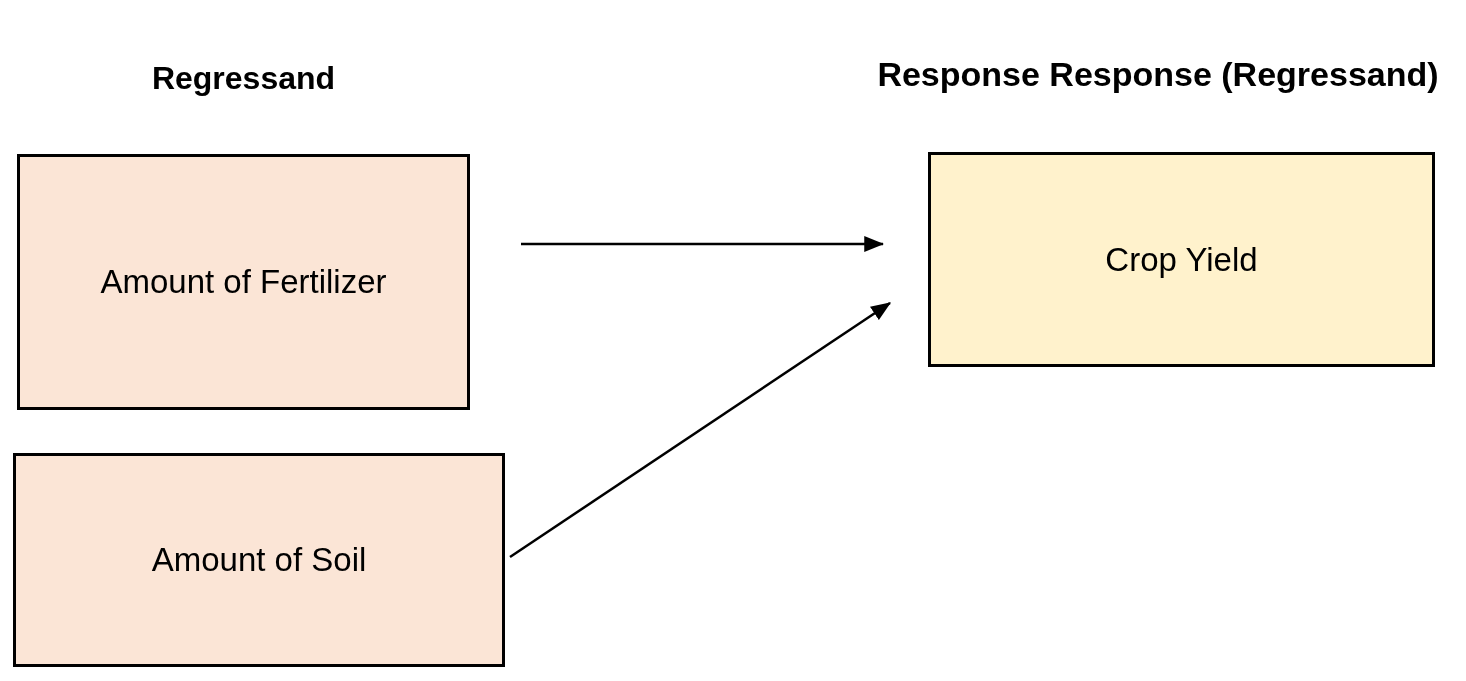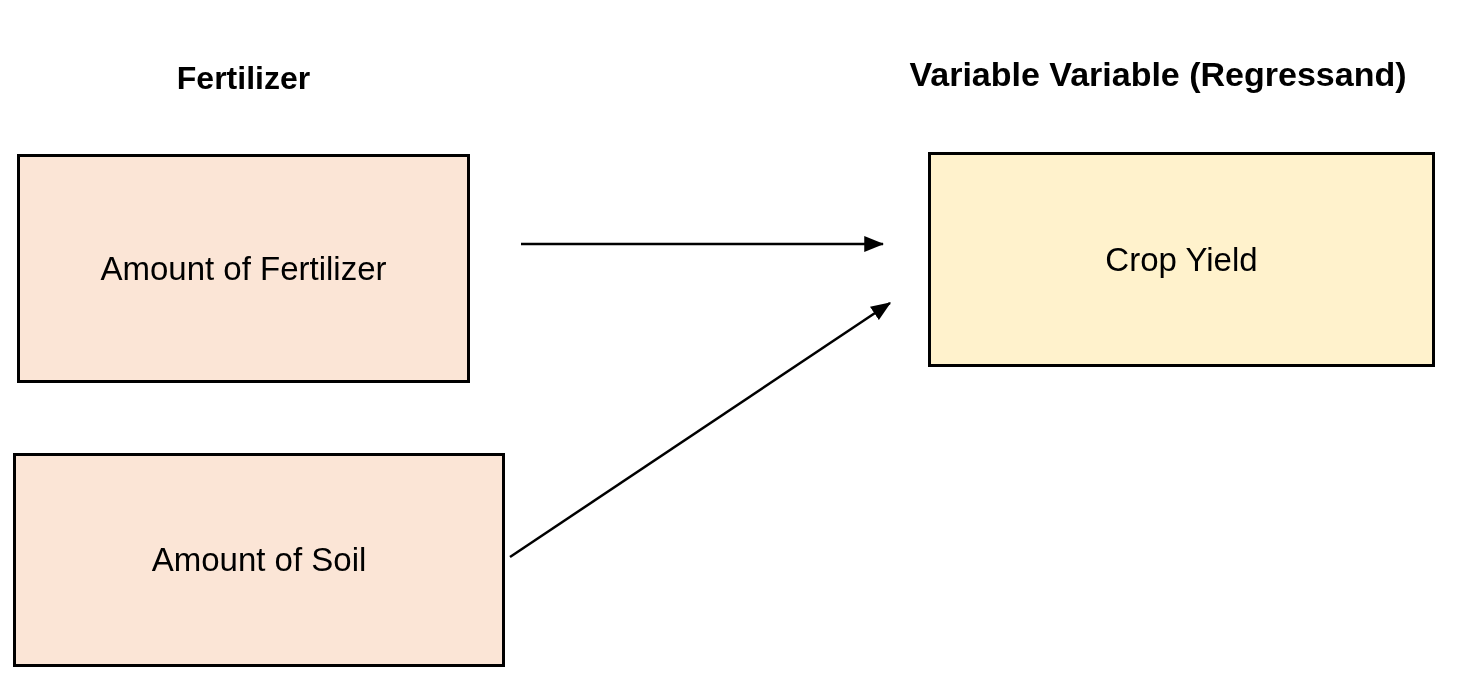--- a/index.html
+++ b/index.html
@@ -43,21 +43,21 @@
     align-items: center;
     justify-content: center;
     text-align: center;
     font-size: 33px;
     color: #000000;
   }
   .node-fertilizer {
     left: 17px;
     top: 154px;
     width: 453px;
-    height: 229px;
+    height: 256px;
   }
   .node-soil {
     left: 13px;
     top: 453px;
     width: 492px;
     height: 214px;
   }
   .node-crop {
     left: 928px;
     top: 152px;
@@ -71,23 +71,23 @@
     width: 1466px;
     height: 681px;
     pointer-events: none;
   }
 </style>
 </head>
 <body>
 
 <div class="canvas">
 
-  <div class="heading heading-left">Fertilizer</div>
+  <div class="heading heading-left">Regressand</div>
 
-  <div class="heading heading-right">Variable Variable (Regressand)</div>
+  <div class="heading heading-right">Response Response (Regressand)</div>
 
   <div class="node node-fertilizer" style="background-color: rgb(251, 229, 214);">
     <span>Amount of Fertilizer</span>
   </div>
 
   <div class="node node-soil" style="background-color: rgb(251, 229, 214);">
     <span>Amount of Soil</span>
   </div>
 
   <div class="node node-crop" style="background-color: rgb(255, 242, 204);">

